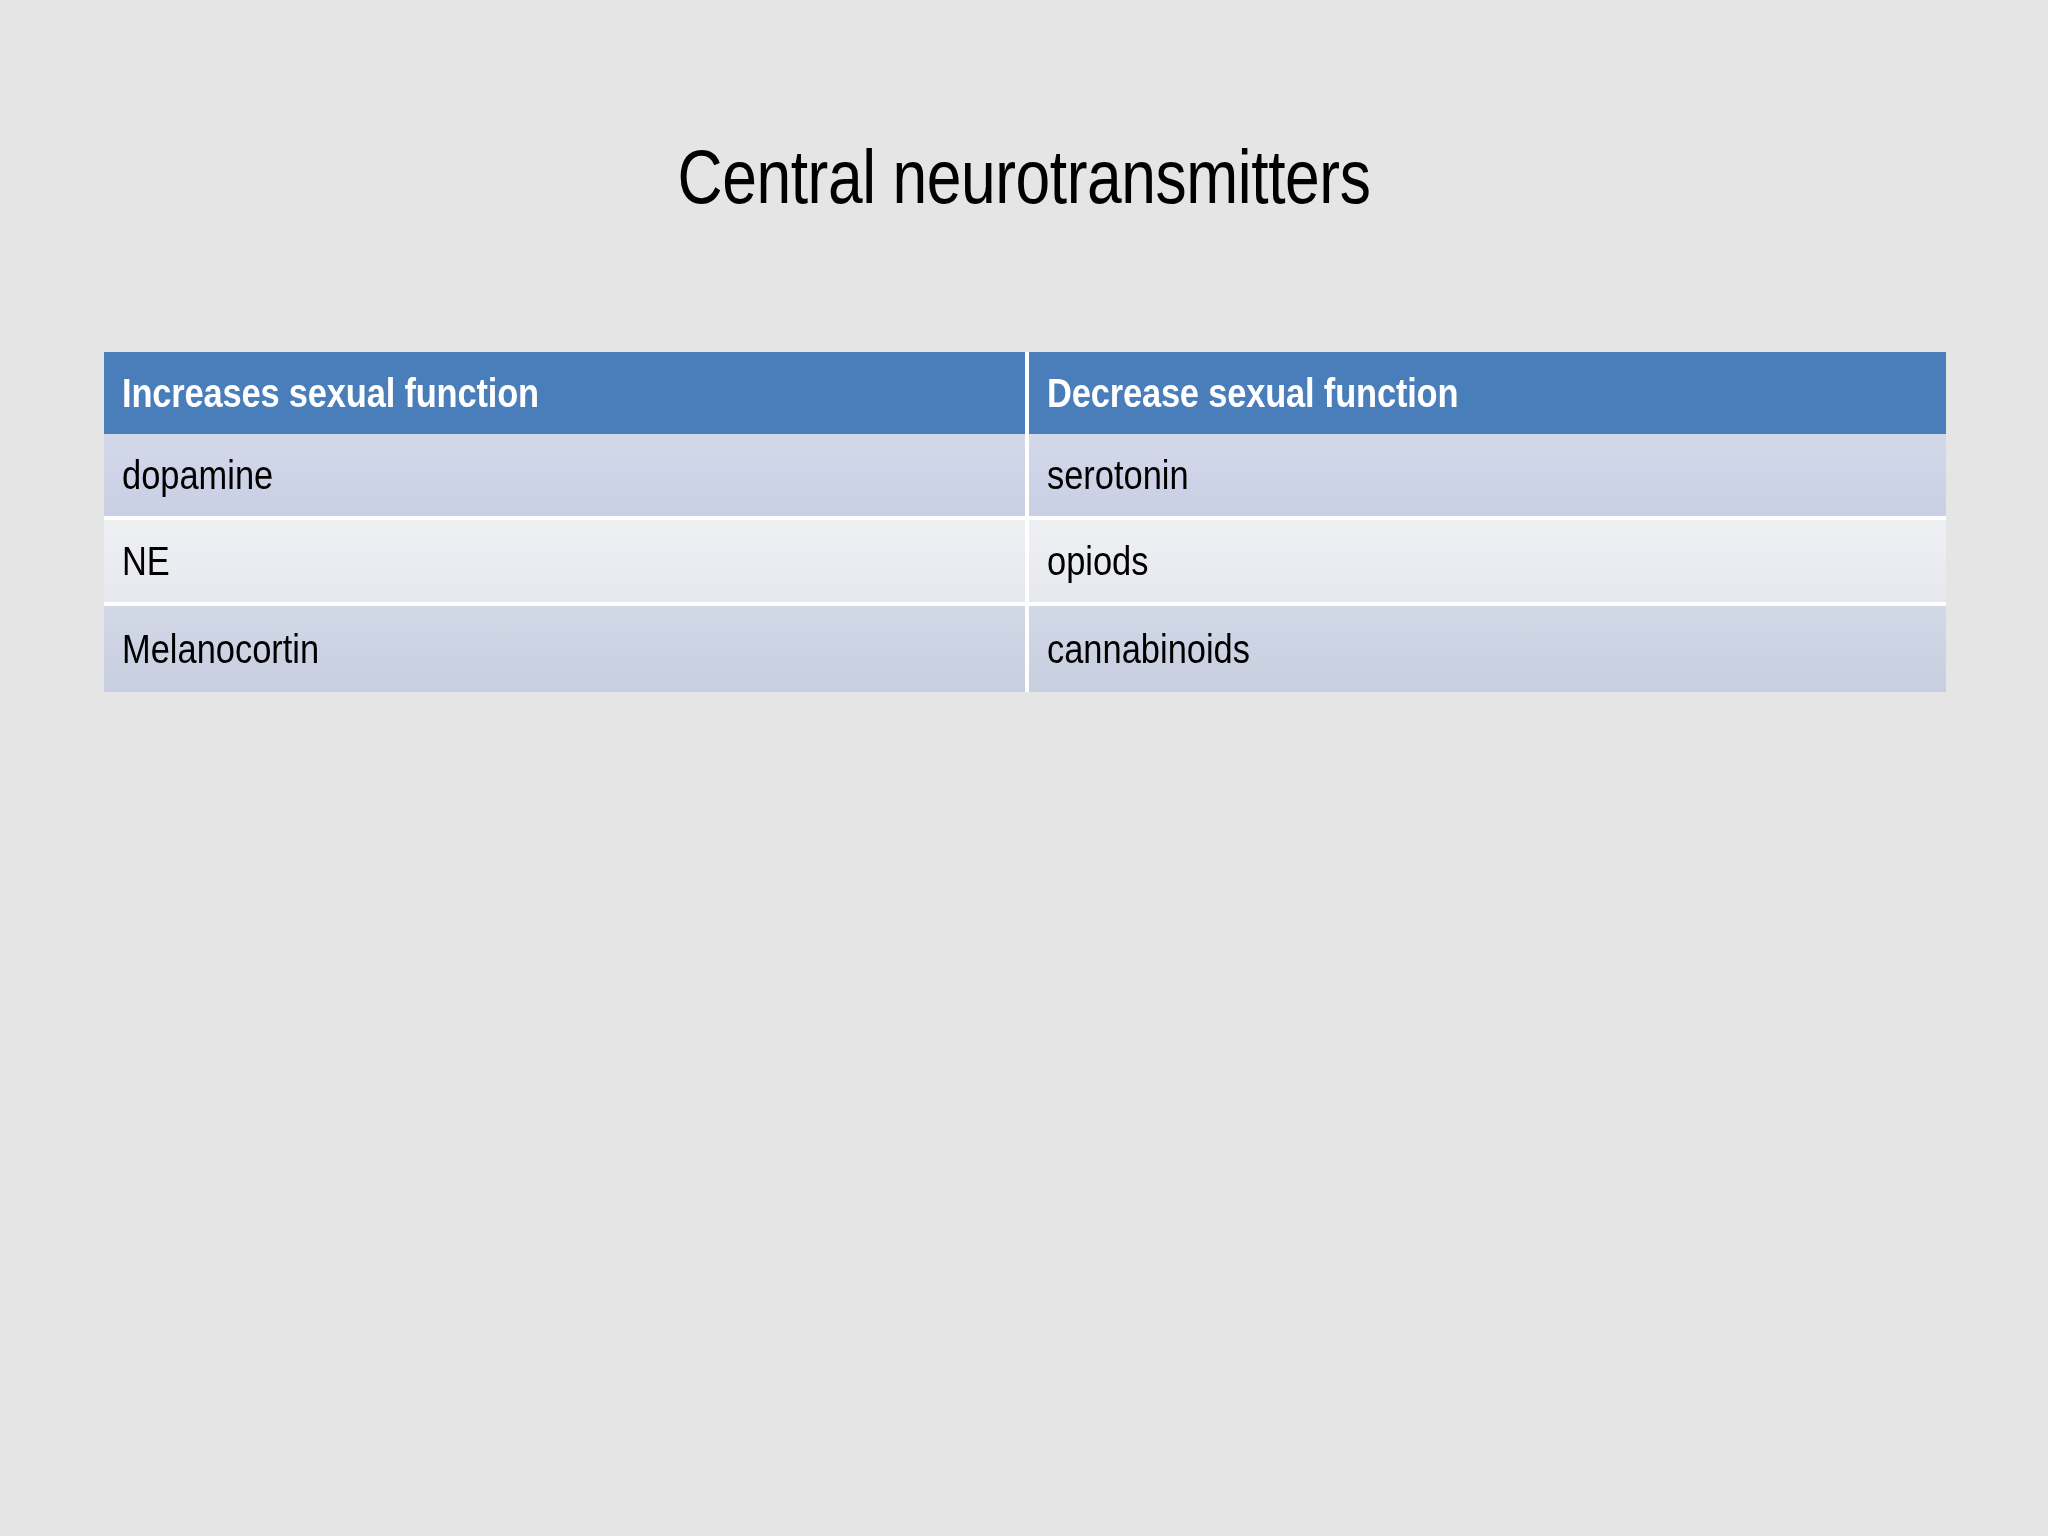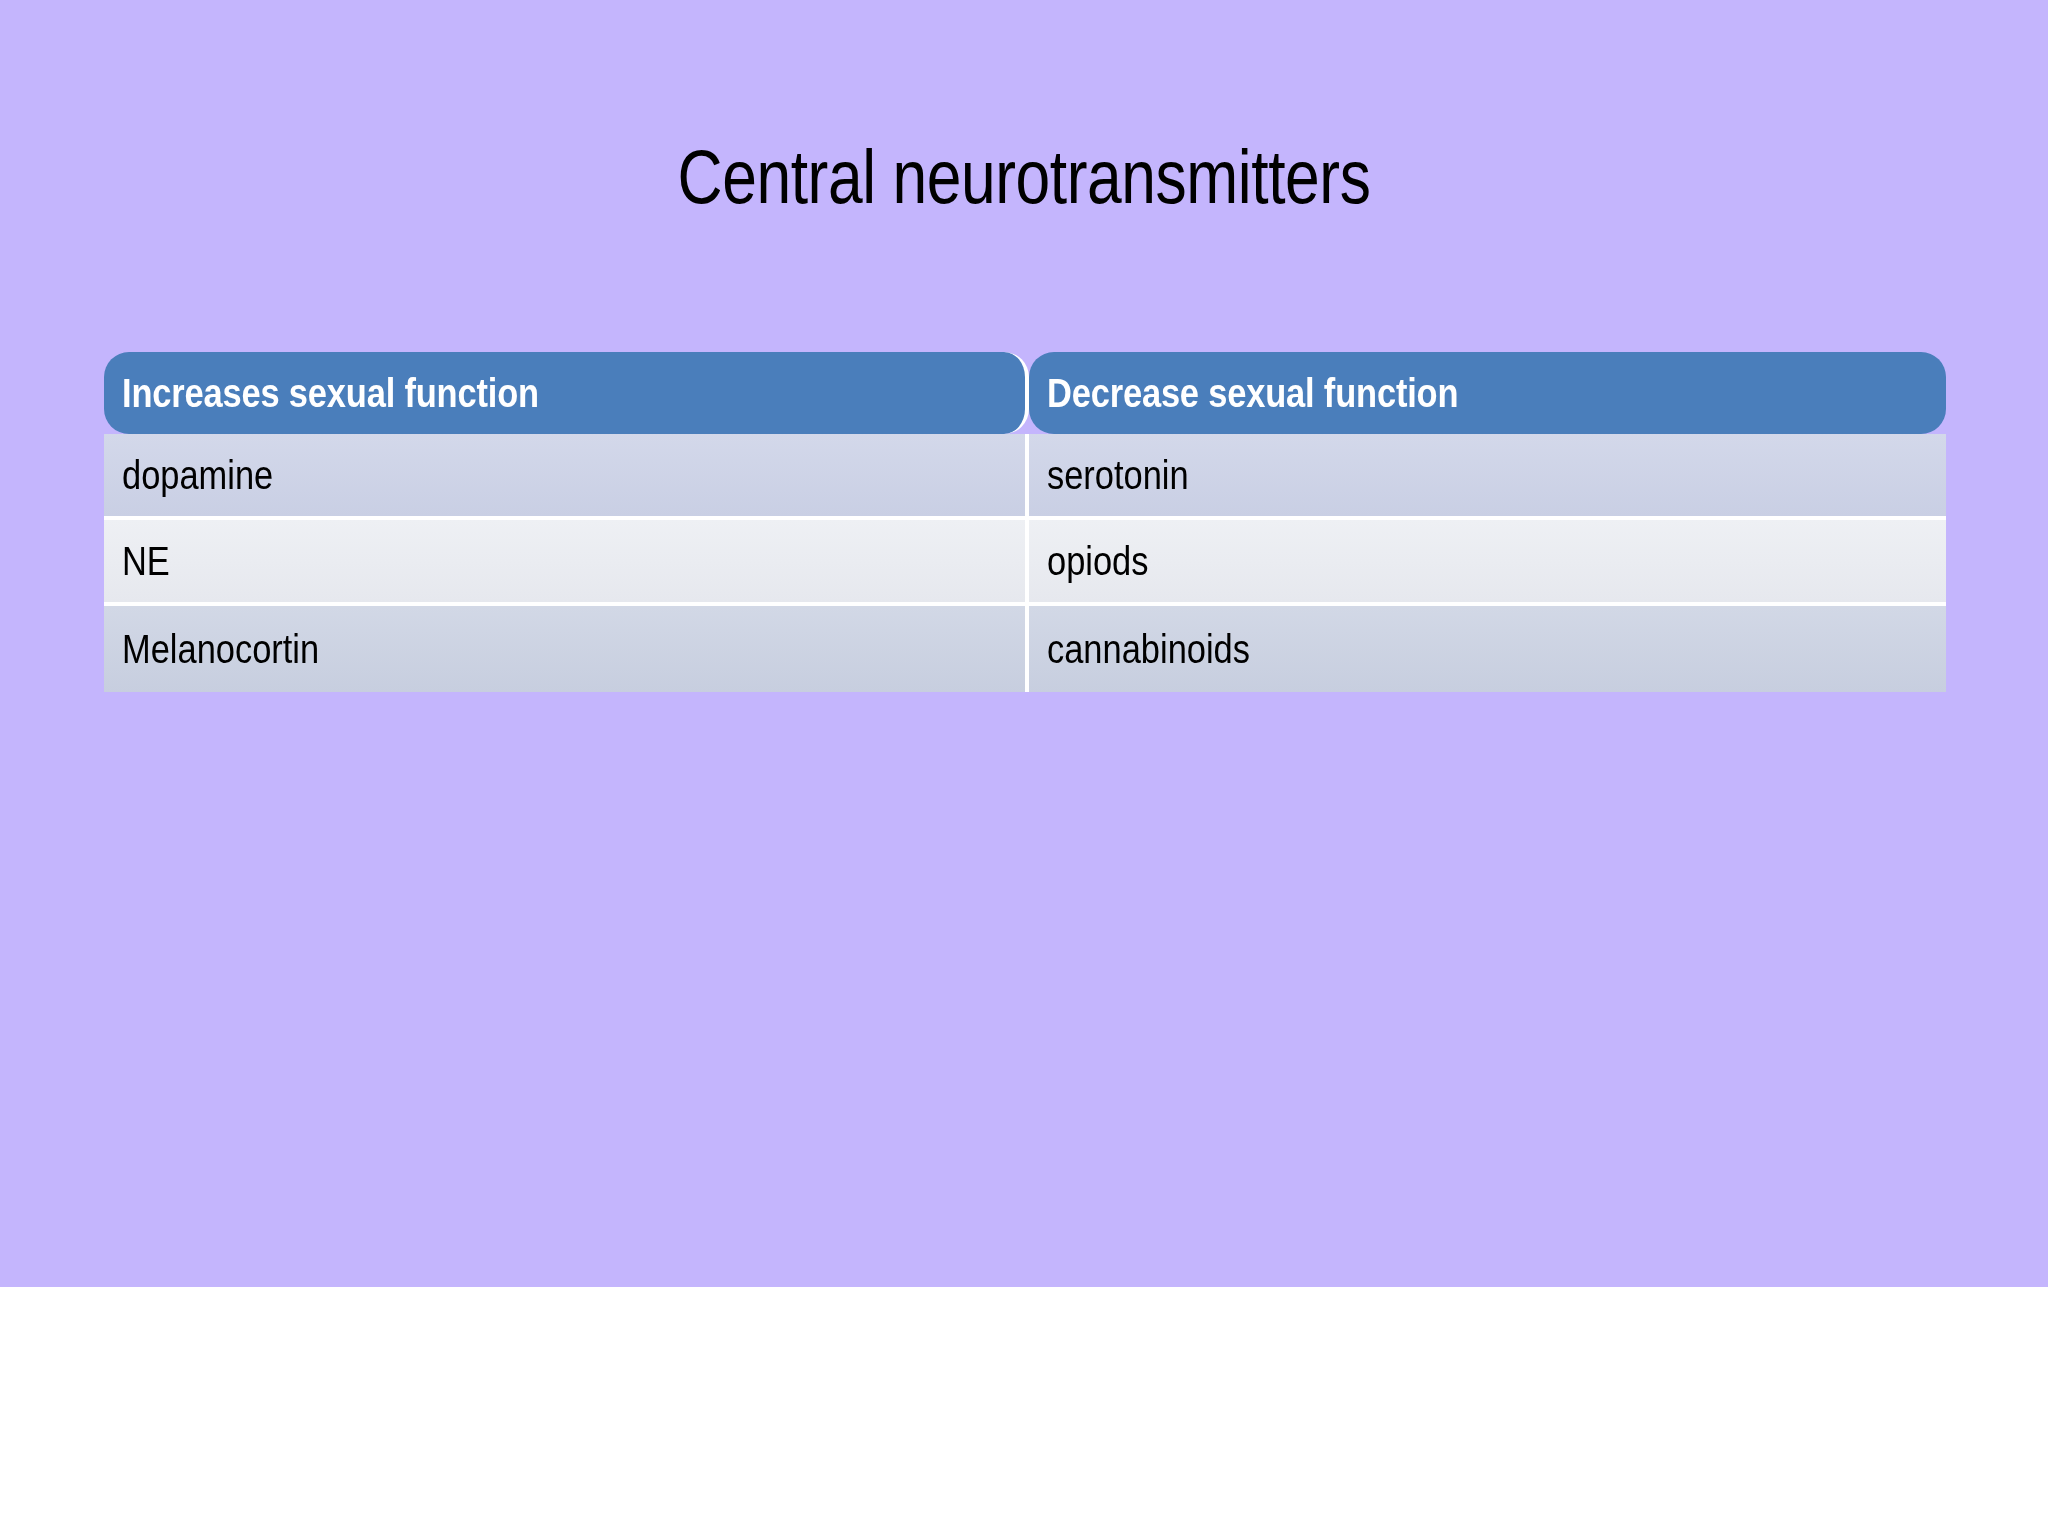--- a/index.html
+++ b/index.html
@@ -12,22 +12,22 @@
     width: 2048px;
     height: 1536px;
     overflow: hidden;
     font-family: "Liberation Sans", sans-serif;
     -webkit-font-smoothing: antialiased;
   }
 
   .slide {
     position: relative;
     width: 2048px;
-    height: 1287px;
-    background: #c4b5fd;
+    height: 1536px;
+    background: #e5e5e5;
   }
 
   
   .slide-title {
     position: absolute;
     left: 0;
     top: 132px;
     width: 2048px;
     text-align: center;
     font-family: "Liberation Sans", sans-serif;
@@ -75,21 +75,20 @@
   
   .nt-table thead th {
     background: #4a7ebb;
     color: #ffffff;
     font-family: "Liberation Sans", sans-serif;
     font-weight: 700;
     font-size: 41px;
     line-height: 46px;
     letter-spacing: -0.2px;
     height: 82px;
-    border-radius: 25px;
   }
   .nt-table thead th .label {
     display: inline-block;
     transform: scaleX(0.84);
     transform-origin: left center;
     white-space: nowrap;
   }
 
   
   .nt-table tbody td {

